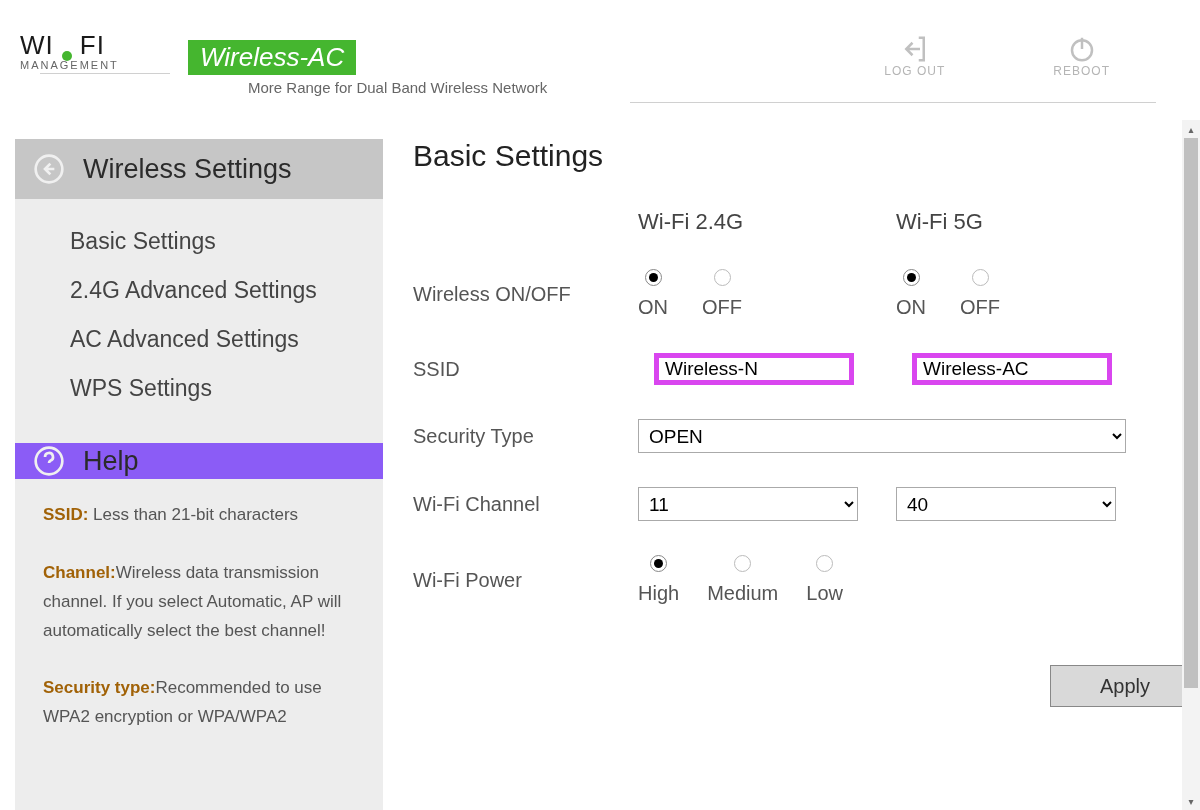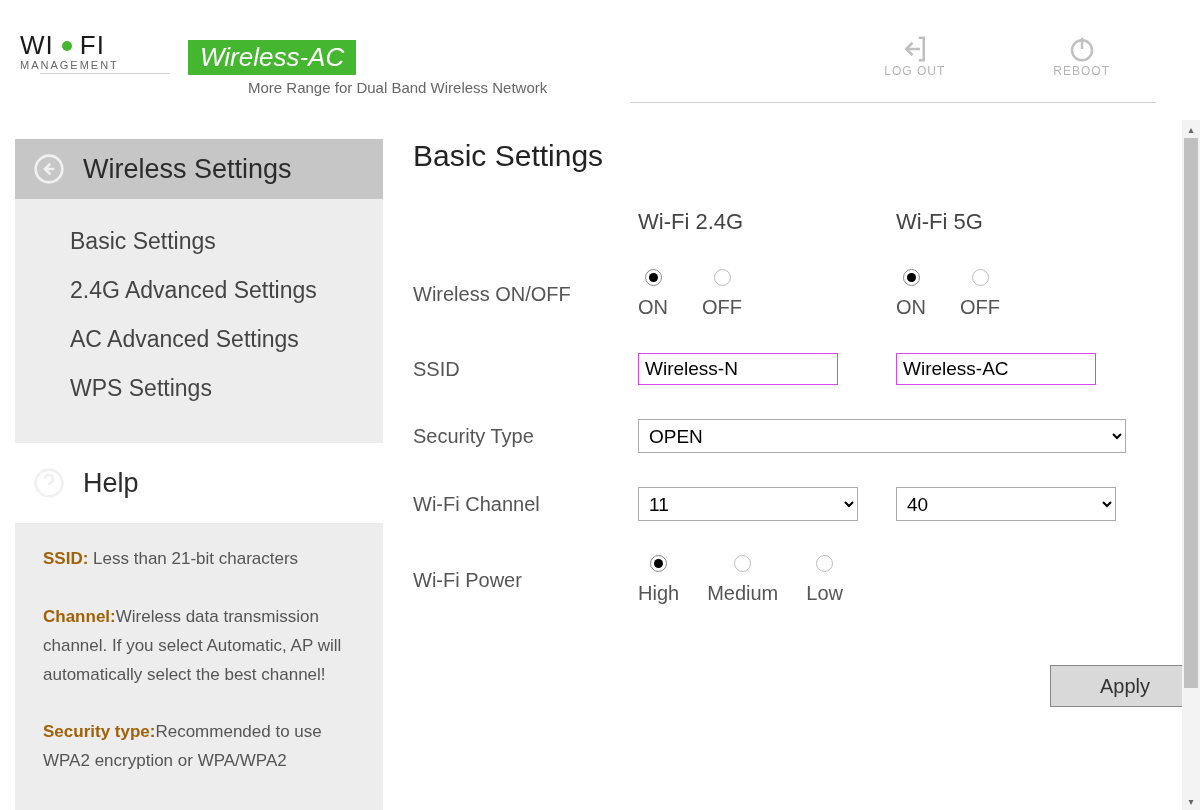--- a/index.html
+++ b/index.html
@@ -1,54 +1,54 @@
 <!DOCTYPE html>
 <html><head>
 <meta charset="utf-8">
 <style>
 * { box-sizing: border-box; margin: 0; padding: 0; }
 body { font-family: "Segoe UI", Arial, sans-serif; background:#fff; color:#333; width:1200px; height:810px; overflow:hidden; position:relative;}
 .header { display:flex; align-items:flex-start; padding:30px 20px 0 20px; }
 .logo-block { display:flex; flex-direction:column; }
-.logo-top { font-size:26px; font-weight:400; color:#1a1a1a; letter-spacing:1px; display:flex; align-items:center; gap:8px; font-family:Arial,sans-serif;}
+.logo-top { font-size:26px; font-weight:400; color:#1a1a1a; letter-spacing:1px; display:flex; align-items:flex-end; gap:8px; font-family:Arial,sans-serif;}
 .logo-top .dot{ width:10px; height:10px; background:#45b62f; border-radius:50%; display:inline-block;}
 .logo-sub { font-size:11px; color:#666; letter-spacing:2px; margin-top:-2px;}
 .badge-wrap{ margin-left:18px; padding-top:10px;}
 .badge { background:#45b62f; color:#fff; font-size:26px; font-weight:300; padding:2px 12px; display:inline-block; font-style:italic;}
 .tagline { color:#666; font-size:15px; margin-top:4px; margin-left:60px;}
 .header-right { margin-left:auto; display:flex; gap:108px; padding-right:70px; padding-top:4px;}
 .hbtn { display:flex; flex-direction:column; align-items:center; color:#b5b5b5; font-size:12px; letter-spacing:1px; cursor:pointer;}
 .hbtn svg{ width:30px; height:30px; stroke:#c0c0c0; fill:none; stroke-width:2;}
 .divider{ height:1px; background:#d0d0d0; margin:6px 44px 0 630px;}
 .logo-divider{ height:1px; background:#d0d0d0; margin:2px 0 0 20px; width:130px;}
 
 .body-wrap{ display:flex; padding-top:36px; height:720px;}
 .sidebar{ width:368px; margin-left:15px; background:#ededed; height:100%;}
 .sb-header{ background:#c6c6c6; display:flex; align-items:center; padding:14px 18px; gap:18px;}
 .sb-header svg, .sb-help svg{ width:32px; height:32px; stroke:#f0f0f0; fill:none; stroke-width:2;}
 .sb-title{ font-size:27px; font-weight:300; color:#2b2b2b;}
 .sb-list{ padding:18px 0 30px 55px;}
 .sb-item{ font-size:23px; color:#444; font-weight:300; padding:11px 0; cursor:pointer;}
-.sb-help{ background:#ffffff; display:flex; align-items:center; padding:24px 18px; gap:18px;}
+.sb-help{ background:#8b5cf6; display:flex; align-items:center; padding:2px 18px; gap:18px;}
 .help-body{ padding:22px 28px 0 28px; font-size:17px; color:#555; line-height:1.7; font-weight:300;}
 .help-body b{ font-weight:700; color:#a16207;}
 
 .main{ flex:1; padding:0 0 0 30px; position:relative;}
 .page-title{ font-size:30px; font-weight:300; color:#222; margin-bottom:36px;}
 .form-area{ font-size:20px; color:#444;}
 .row{ display:flex; align-items:center; margin-bottom:34px;}
 .row .label{ width:225px; font-size:20px; color:#555; font-weight:300;}
 .col{ width:258px;}
 .col-head{ font-size:22px; color:#444; font-weight:300;}
 .radio-group{ display:flex; gap:34px; align-items:center;}
 .radio{ display:flex; align-items:center; gap:10px; font-size:20px; color:#555; font-weight:300;flex-direction:column;}
 .radio-dot{ width:17px; height:17px; border:1px solid #888; border-radius:50%; display:flex; align-items:center; justify-content:center; background:#fff;}
 .radio-dot.on::after{ content:""; width:9px; height:9px; background:#000; border-radius:50%; display:block;}
 .radio.off .radio-dot{ border-color:#bbb; }
-input[type=text]{ width:200px; height:32px; border:1px solid #d946ef; font-size:19px; padding:2px 6px; font-family:inherit;}
+input[type=text]{ width:200px; height:32px; border:5px solid #d946ef; font-size:19px; padding:2px 6px; font-family:inherit;margin-left:16px;}
 select{ height:34px; border:1px solid #aaa; font-size:19px; padding:2px 6px; font-family:inherit; background:#fff;}
 select.wide{ width:488px;}
 select.narrow{ width:220px;}
 .apply-row{ display:flex; justify-content:flex-end; padding-left:270px; margin-top:60px;}
 .apply-btn{ width:150px; height:42px; background:#d9d9d9; border:1px solid #888; font-size:20px; color:#333; cursor:pointer; font-family:inherit;}
 
 .scrollbar{ position:absolute; right:0; top:120px; bottom:0; width:18px; background:#f3f3f3;}
 .scroll-thumb{ background:#c0c0c0; width:14px; margin-left:2px; height:550px; margin-top:18px;}
 .scroll-up, .scroll-down{ width:14px; height:14px; display:flex; align-items:center; justify-content:center; color:#666; font-size:10px;}
 .scroll-up{ position:absolute; top:2px; left:2px;}

